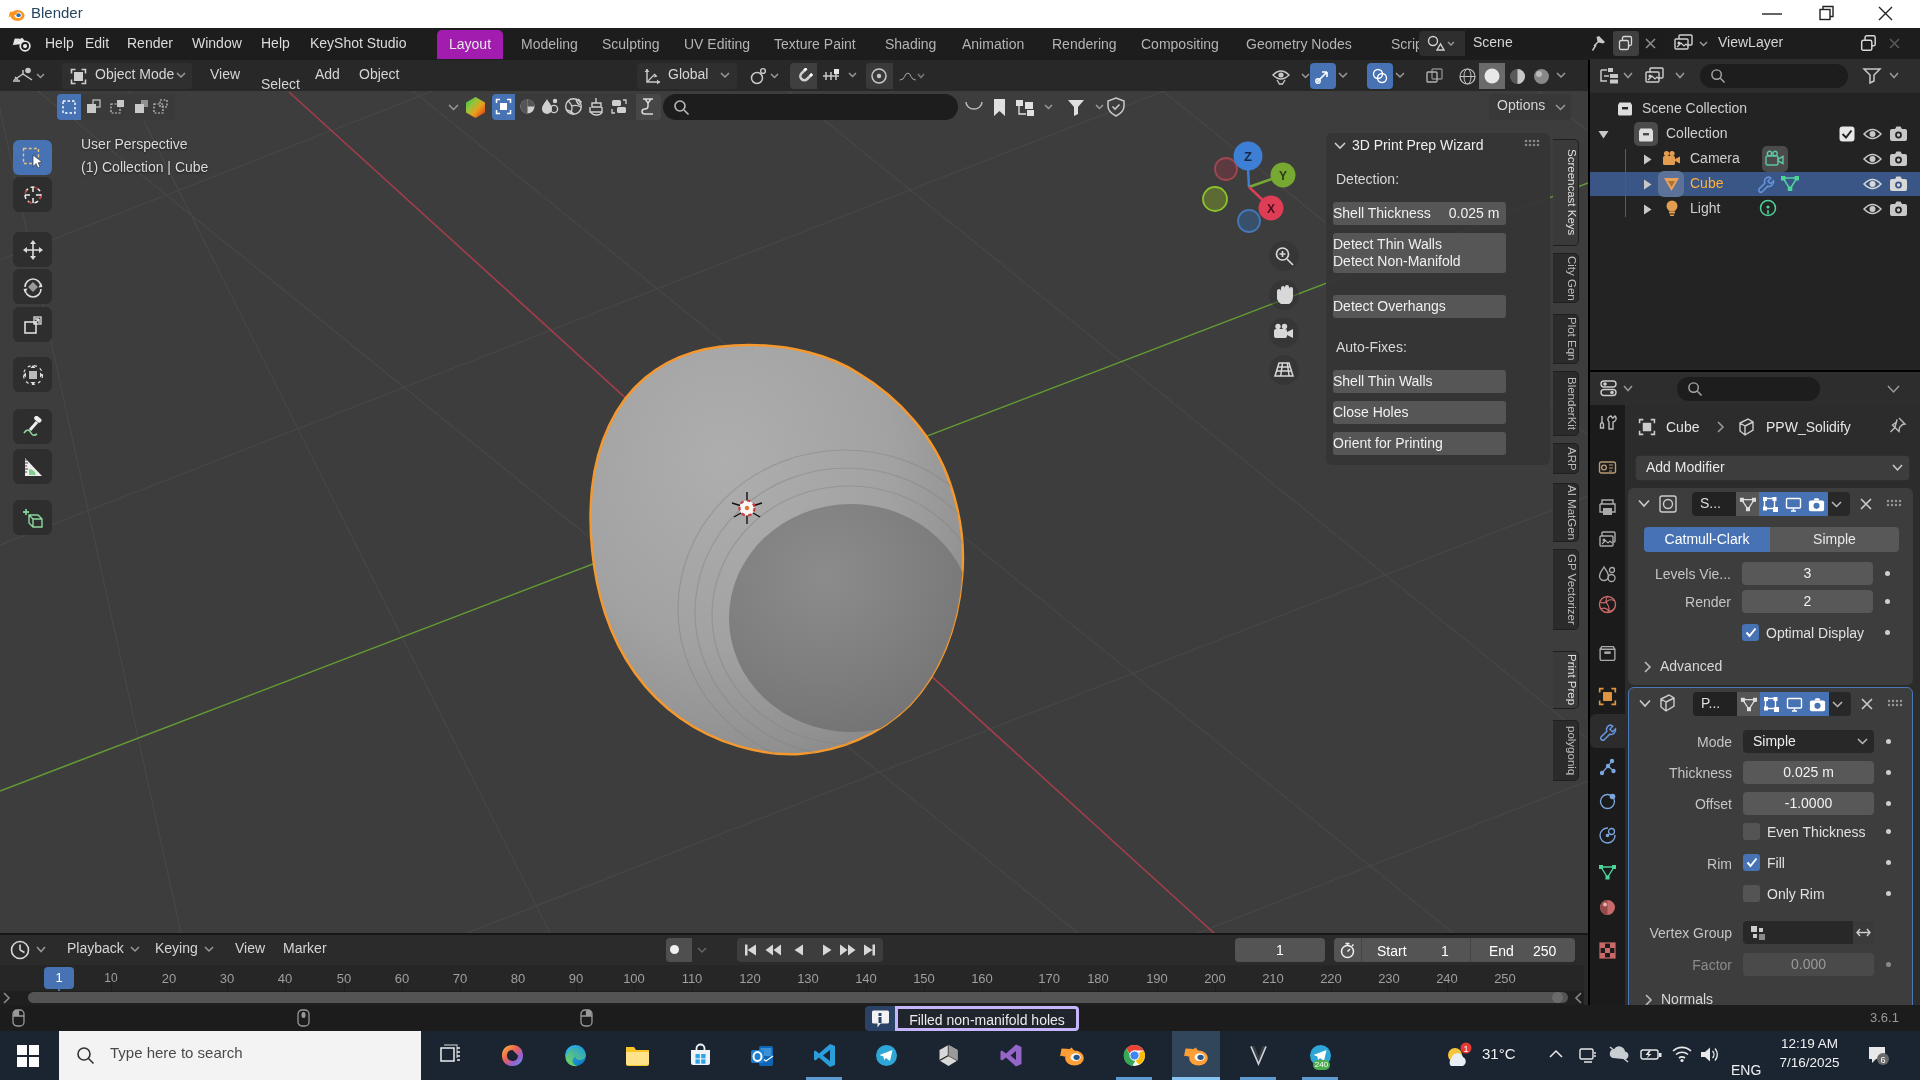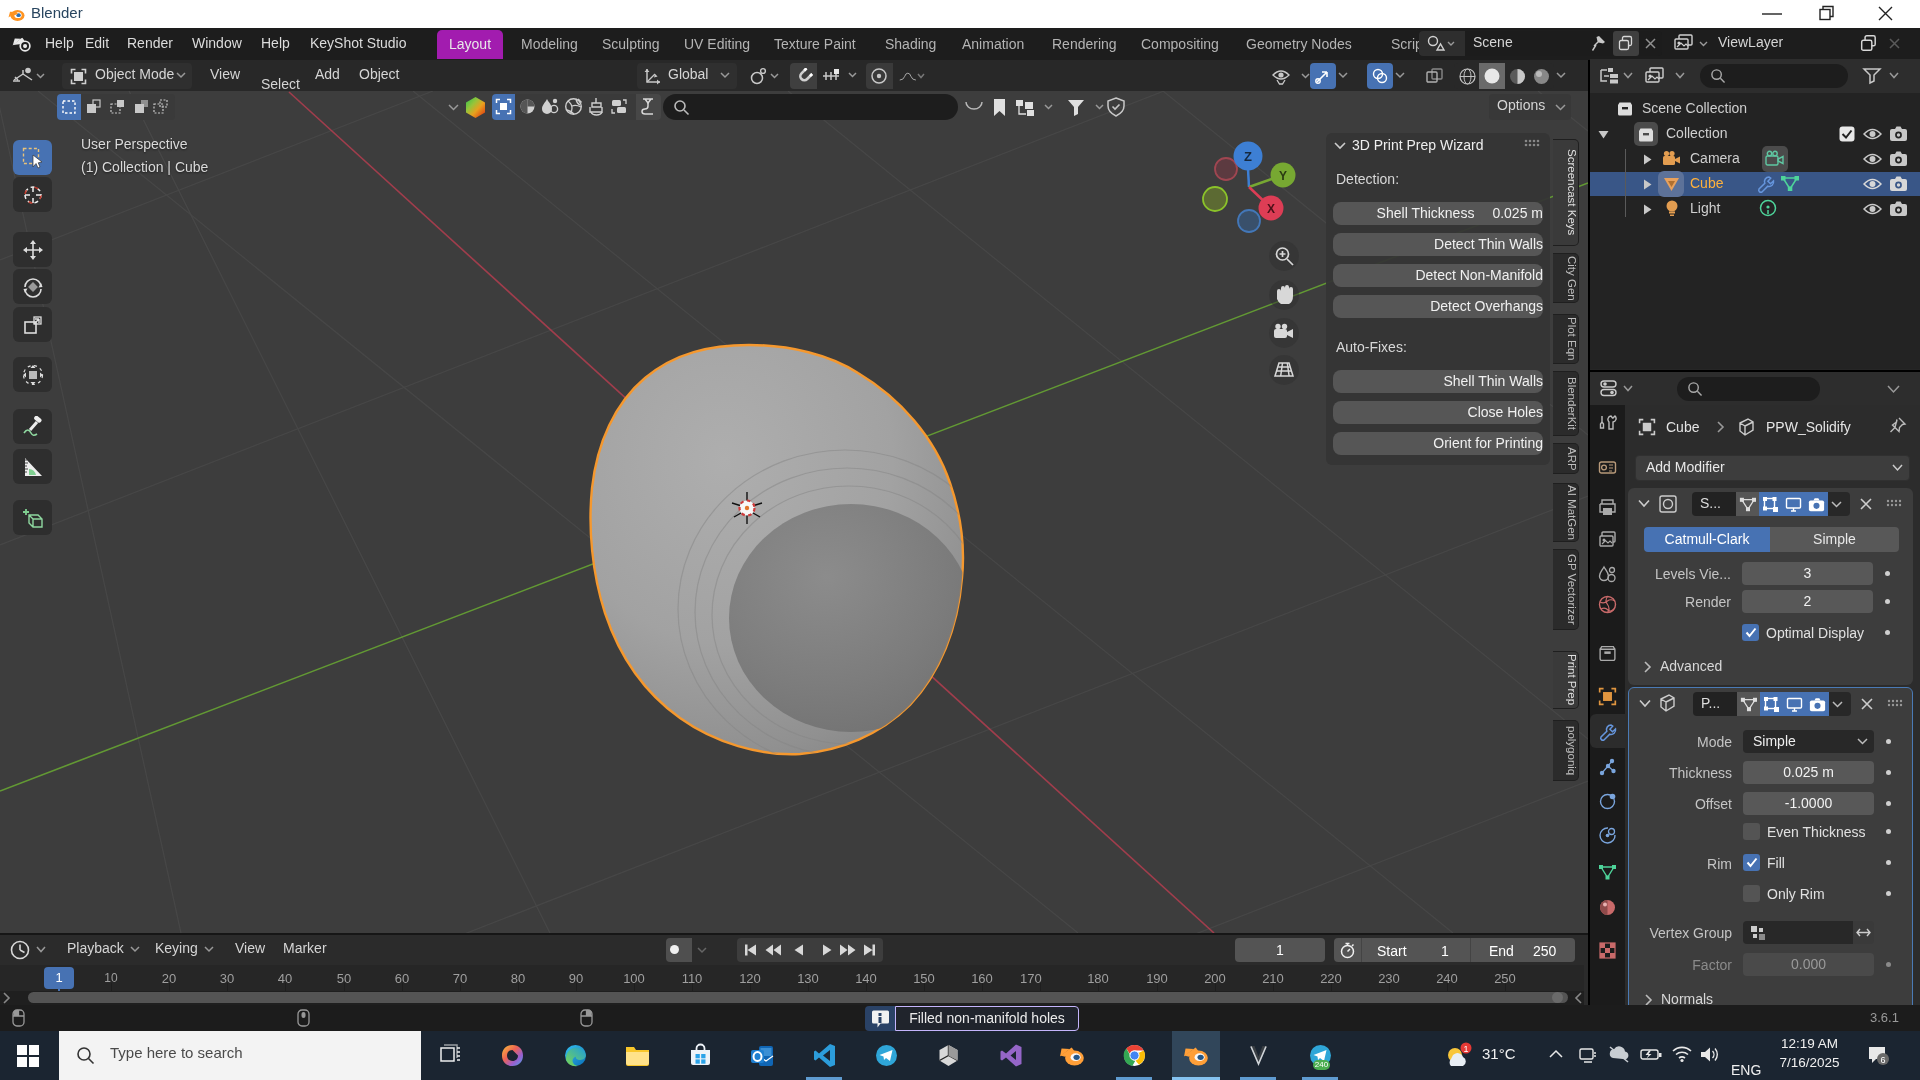--- a/index.html
+++ b/index.html
@@ -22,22 +22,22 @@
 
 #outliner { left:1590px; top:59px; width:330px; height:311px; background:#262626; }
 #props { left:1590px; top:372px; width:330px; height:633px; background:#2c2c2c; overflow:hidden; }
 
 #timeline { left:0; top:933px; width:1588px; height:72px; background:#2b2b2b; }
 
 #statusbar { left:0; top:1005px; width:1920px; height:26px; background:#1c1c1c; color:#9a9a9a; font-size:13px; }
 
 #taskbar { left:0; top:1031px; width:1920px; height:49px; background:#1b2531; } .f14 { font-size:14px; }
 .txt { color:#d5d5d5; }
-.wbtn { position:absolute; left:7px; width:210px; height:23px; background:#565656; border-radius:8px;
-        color:#f0f0f0; font-size:14px; text-align:right; line-height:23px; }
+.wbtn { position:absolute; left:7px; width:173px; height:23px; background:#565656; border-radius:3px;
+        color:#f0f0f0; font-size:14px; text-align:left; line-height:23px; }
 .ntab { position:absolute; left:1553px; width:26px; background:#2b2b2b; color:#bdbdbd; font-size:11.5px; white-space:nowrap; overflow:hidden;
         border:1px solid #1f1f1f; border-left:none; border-radius:0 5px 5px 0;
         writing-mode:vertical-rl; text-align:center; }
 .tbtn { position:absolute; left:0; width:39px; height:35px; background:#2e2e2e; border-radius:6px; }
 .orow { left:0; width:330px; height:24px; }
 .olabel { top:3px; font-size:14px; color:#cfcfcf; }
 .prow-label { position:absolute; font-size:14px; color:#c4c4c4; text-align:right; }
 .pfield { position:absolute; background:#585858; border-radius:4px; color:#f2f2f2; font-size:14px; text-align:center; }
 .pdot { position:absolute; width:5px; height:5px; border-radius:50%; background:#cfcfcf; }
 </style>
@@ -522,21 +522,21 @@
             <circle cx="14" cy="2" r="1.3"></circle>
             <circle cx="2" cy="6" r="1.3"></circle>
             <circle cx="6" cy="6" r="1.3"></circle>
             <circle cx="10" cy="6" r="1.3"></circle>
             <circle cx="14" cy="6" r="1.3"></circle>
           </g>
       </svg>
       <div class="abs" style="left:10px;top:38px;font-size:14px;color:#d8d8d8">Detection:</div>
       <div class="wbtn" style="top:69px"><span style="margin-right:18px">Shell Thickness</span><span>0.025 m</span></div>
       <div class="wbtn" style="top:100px">Detect Thin Walls</div>
-      <div class="wbtn" style="top:131px">Detect Non-Manifold</div>
+      <div class="wbtn" style="top:117px">Detect Non-Manifold</div>
       <div class="wbtn" style="top:162px">Detect Overhangs</div>
       <div class="abs" style="left:10px;top:206px;font-size:14px;color:#d8d8d8">Auto-Fixes:</div>
       <div class="wbtn" style="top:237px">Shell Thin Walls</div>
       <div class="wbtn" style="top:268px">Close Holes</div>
       <div class="wbtn" style="top:299px">Orient for Printing</div>
     </div>
 
     <div class="ntab" style="top:48px;height:107px;background:#3a3a3a;color:#e0e0e0">Screencast Keys</div>
     <div class="ntab" style="top:162px;height:50px">City Gen</div>
     <div class="ntab" style="top:223px;height:50px">Plot Eqn</div>
@@ -1049,21 +1049,21 @@
       <div class="abs" style="left:440px;top:2px;width:40px;text-align:center;font-size:13px;color:#9f9f9f">70</div>
       <div class="abs" style="left:498px;top:2px;width:40px;text-align:center;font-size:13px;color:#9f9f9f">80</div>
       <div class="abs" style="left:556px;top:2px;width:40px;text-align:center;font-size:13px;color:#9f9f9f">90</div>
       <div class="abs" style="left:614px;top:2px;width:40px;text-align:center;font-size:13px;color:#9f9f9f">100</div>
       <div class="abs" style="left:672px;top:2px;width:40px;text-align:center;font-size:13px;color:#9f9f9f">110</div>
       <div class="abs" style="left:730px;top:2px;width:40px;text-align:center;font-size:13px;color:#9f9f9f">120</div>
       <div class="abs" style="left:788px;top:2px;width:40px;text-align:center;font-size:13px;color:#9f9f9f">130</div>
       <div class="abs" style="left:846px;top:2px;width:40px;text-align:center;font-size:13px;color:#9f9f9f">140</div>
       <div class="abs" style="left:904px;top:2px;width:40px;text-align:center;font-size:13px;color:#9f9f9f">150</div>
       <div class="abs" style="left:962px;top:2px;width:40px;text-align:center;font-size:13px;color:#9f9f9f">160</div>
-      <div class="abs" style="left:1020px;top:2px;width:40px;text-align:left;font-size:13px;color:#9f9f9f">170</div>
+      <div class="abs" style="left:1020px;top:2px;width:40px;text-align:right;font-size:13px;color:#9f9f9f">170</div>
       <div class="abs" style="left:1078px;top:2px;width:40px;text-align:center;font-size:13px;color:#9f9f9f">180</div>
       <div class="abs" style="left:1137px;top:2px;width:40px;text-align:center;font-size:13px;color:#9f9f9f">190</div>
       <div class="abs" style="left:1195px;top:2px;width:40px;text-align:center;font-size:13px;color:#9f9f9f">200</div>
       <div class="abs" style="left:1253px;top:2px;width:40px;text-align:center;font-size:13px;color:#9f9f9f">210</div>
       <div class="abs" style="left:1311px;top:2px;width:40px;text-align:center;font-size:13px;color:#9f9f9f">220</div>
       <div class="abs" style="left:1369px;top:2px;width:40px;text-align:center;font-size:13px;color:#9f9f9f">230</div>
       <div class="abs" style="left:1427px;top:2px;width:40px;text-align:center;font-size:13px;color:#9f9f9f">240</div>
       <div class="abs" style="left:1485px;top:2px;width:40px;text-align:center;font-size:13px;color:#9f9f9f">250</div>
     </div>
     <div class="abs" style="left:44px;top:34px;width:30px;height:22px;background:#4772b3;border-radius:4px;color:#fff;font-size:13px;text-align:center;line-height:22px">1</div>
@@ -1118,21 +1118,21 @@
       <rect x="1" y="1" width="11" height="16" rx="4" fill="none" stroke="#999" stroke-width="1.3"></rect>
       <path d="M1 7 h11 M6.5 1 v6" stroke="#999" stroke-width="1.3"></path>
       <path d="M11.5 2.5 a5 5 0 0 0 -5 -1.5 v6 h5 Z" fill="#999"></path>
     </svg>
     <div class="abs" style="left:865px;top:1px;width:30px;height:25px;background:#2a4266;border-radius:4px 0 0 4px"></div>
     <svg class="abs" style="left:871px;top:4px" width="18" height="19" viewBox="0 0 18 19">
       <path d="M2 2 h14 a1.5 1.5 0 0 1 1.5 1.5 v10 a1.5 1.5 0 0 1-1.5 1.5 h-7 l-3 4 v-4 h-4 A1.5 1.5 0 0 1 0.5 13.5 v-10 A1.5 1.5 0 0 1 2 2 Z" fill="#f2f2f2" transform="translate(0.5 -0.5)"></path>
       <rect x="7.5" y="4" width="3" height="3" fill="#2a4266"></rect>
       <rect x="7.5" y="8" width="3" height="6" fill="#2a4266"></rect>
     </svg>
-    <div class="abs" style="left:895px;top:1px;width:184px;height:25px;background:#20242c;border:1px solid #c4b5fd;border-radius:0 4px 4px 0;color:#ebebeb;font-size:14px;text-align:center;line-height:23px">Filled non-manifold holes</div>
+    <div class="abs" style="left:895px;top:1px;width:184px;height:25px;background:#20242c;border:3px solid #c4b5fd;border-radius:0 4px 4px 0;color:#ebebeb;font-size:14px;text-align:center;line-height:23px">Filled non-manifold holes</div>
     <div class="abs" style="left:1870px;top:5px;font-size:13px;color:#9a9a9a">3.6.1</div>
   </div>
   <div id="taskbar" class="abs">
     <svg class="abs" style="left:16px;top:13px" width="24" height="24" viewBox="0 0 24 24">
       <g fill="#fdfdfd">
           <rect x="1" y="1" width="10" height="10"></rect>
           <rect x="13" y="1" width="10" height="10"></rect>
           <rect x="1" y="13" width="10" height="10"></rect>
           <rect x="13" y="13" width="10" height="10"></rect>
         </g>

